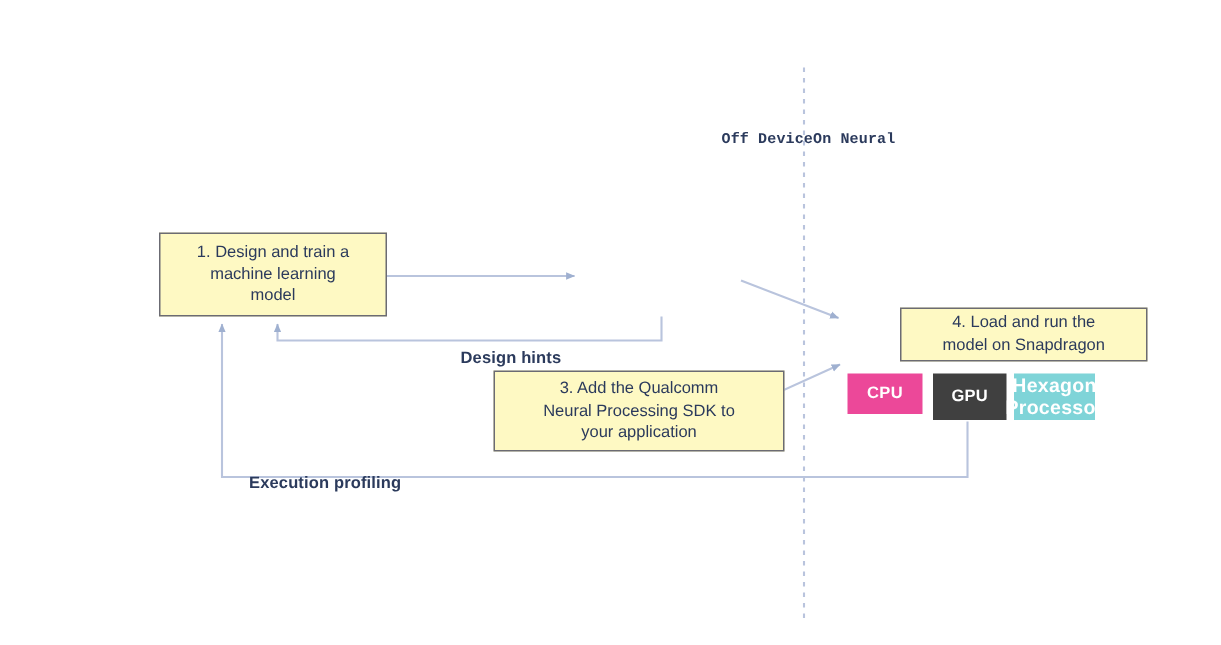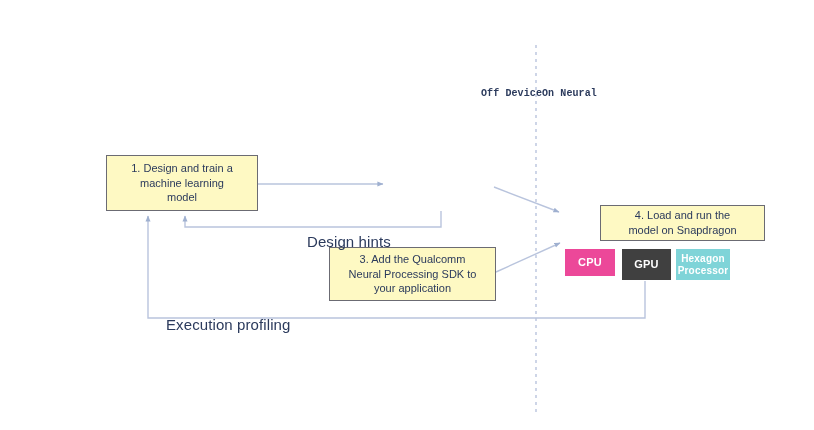--- a/index.html
+++ b/index.html
@@ -38,57 +38,57 @@
     align-items: center;
     justify-content: center;
     text-align: center;
     line-height: 1.32;
     font-size: 11px;
     padding: 2px 4px;
     white-space: pre-line;
   }
   #node-1 { left: 106px; top: 155px; width: 152px; height: 56px; }
   #node-2 { left: 389px; top: 156px; width: 105px; height: 55px; }
-  #node-3 { left: 329px; top: 247px; width: 167px; height: 54px; }
+  #node-3 { left: 329px; top: 247px; width: 194px; height: 54px; }
   #node-4 { left: 588px; top: 205px; width: 165px; height: 36px; margin-left: 12px; }
 
   .chip {
     position: absolute;
     box-sizing: border-box;
     display: flex;
     align-items: center;
     justify-content: center;
     text-align: center;
     color: #ffffff;
     font-size: 11px;
     font-weight: bold;
     line-height: 1.15;
     white-space: pre-line;
     letter-spacing: 0.2px;
   }
   #chip-cpu { left: 565px; top: 249px; width: 50px; height: 27px; background: #ec4899; }
   #chip-gpu { left: 622px; top: 249px; width: 49px; height: 31px; background: #404040; }
-  #chip-hex { left: 676px; top: 249px; width: 54px; height: 31px; background: #7fd4d8; font-size: 10px; }
+  #chip-hex { left: 676px; top: 249px; width: 54px; height: 31px; background: #7fd4d8; font-size: 13px; }
 
   .side-label {
     position: absolute;
     font-size: 10px;
     font-weight: bold;
     color: #2b3a5c;
     letter-spacing: 0.1px;
     white-space: nowrap;
     font-family: Liberation Mono, monospace;
   }
   #label-off { left: 481px; top: 88px; }
   #label-on  { left: 542px; top: 88px; }
 
   .edge-label {
     position: absolute;
-    font-size: 15px;
-    font-weight: normal;
+    font-size: 11px;
+    font-weight: bold;
     color: #2b3a5c;
     letter-spacing: 0.1px;
     white-space: nowrap;
   }
   #label-design { left: 307px; top: 233px; }
   #label-exec   { left: 166px; top: 316px; }
 </style>
 </head>
 <body>
 

